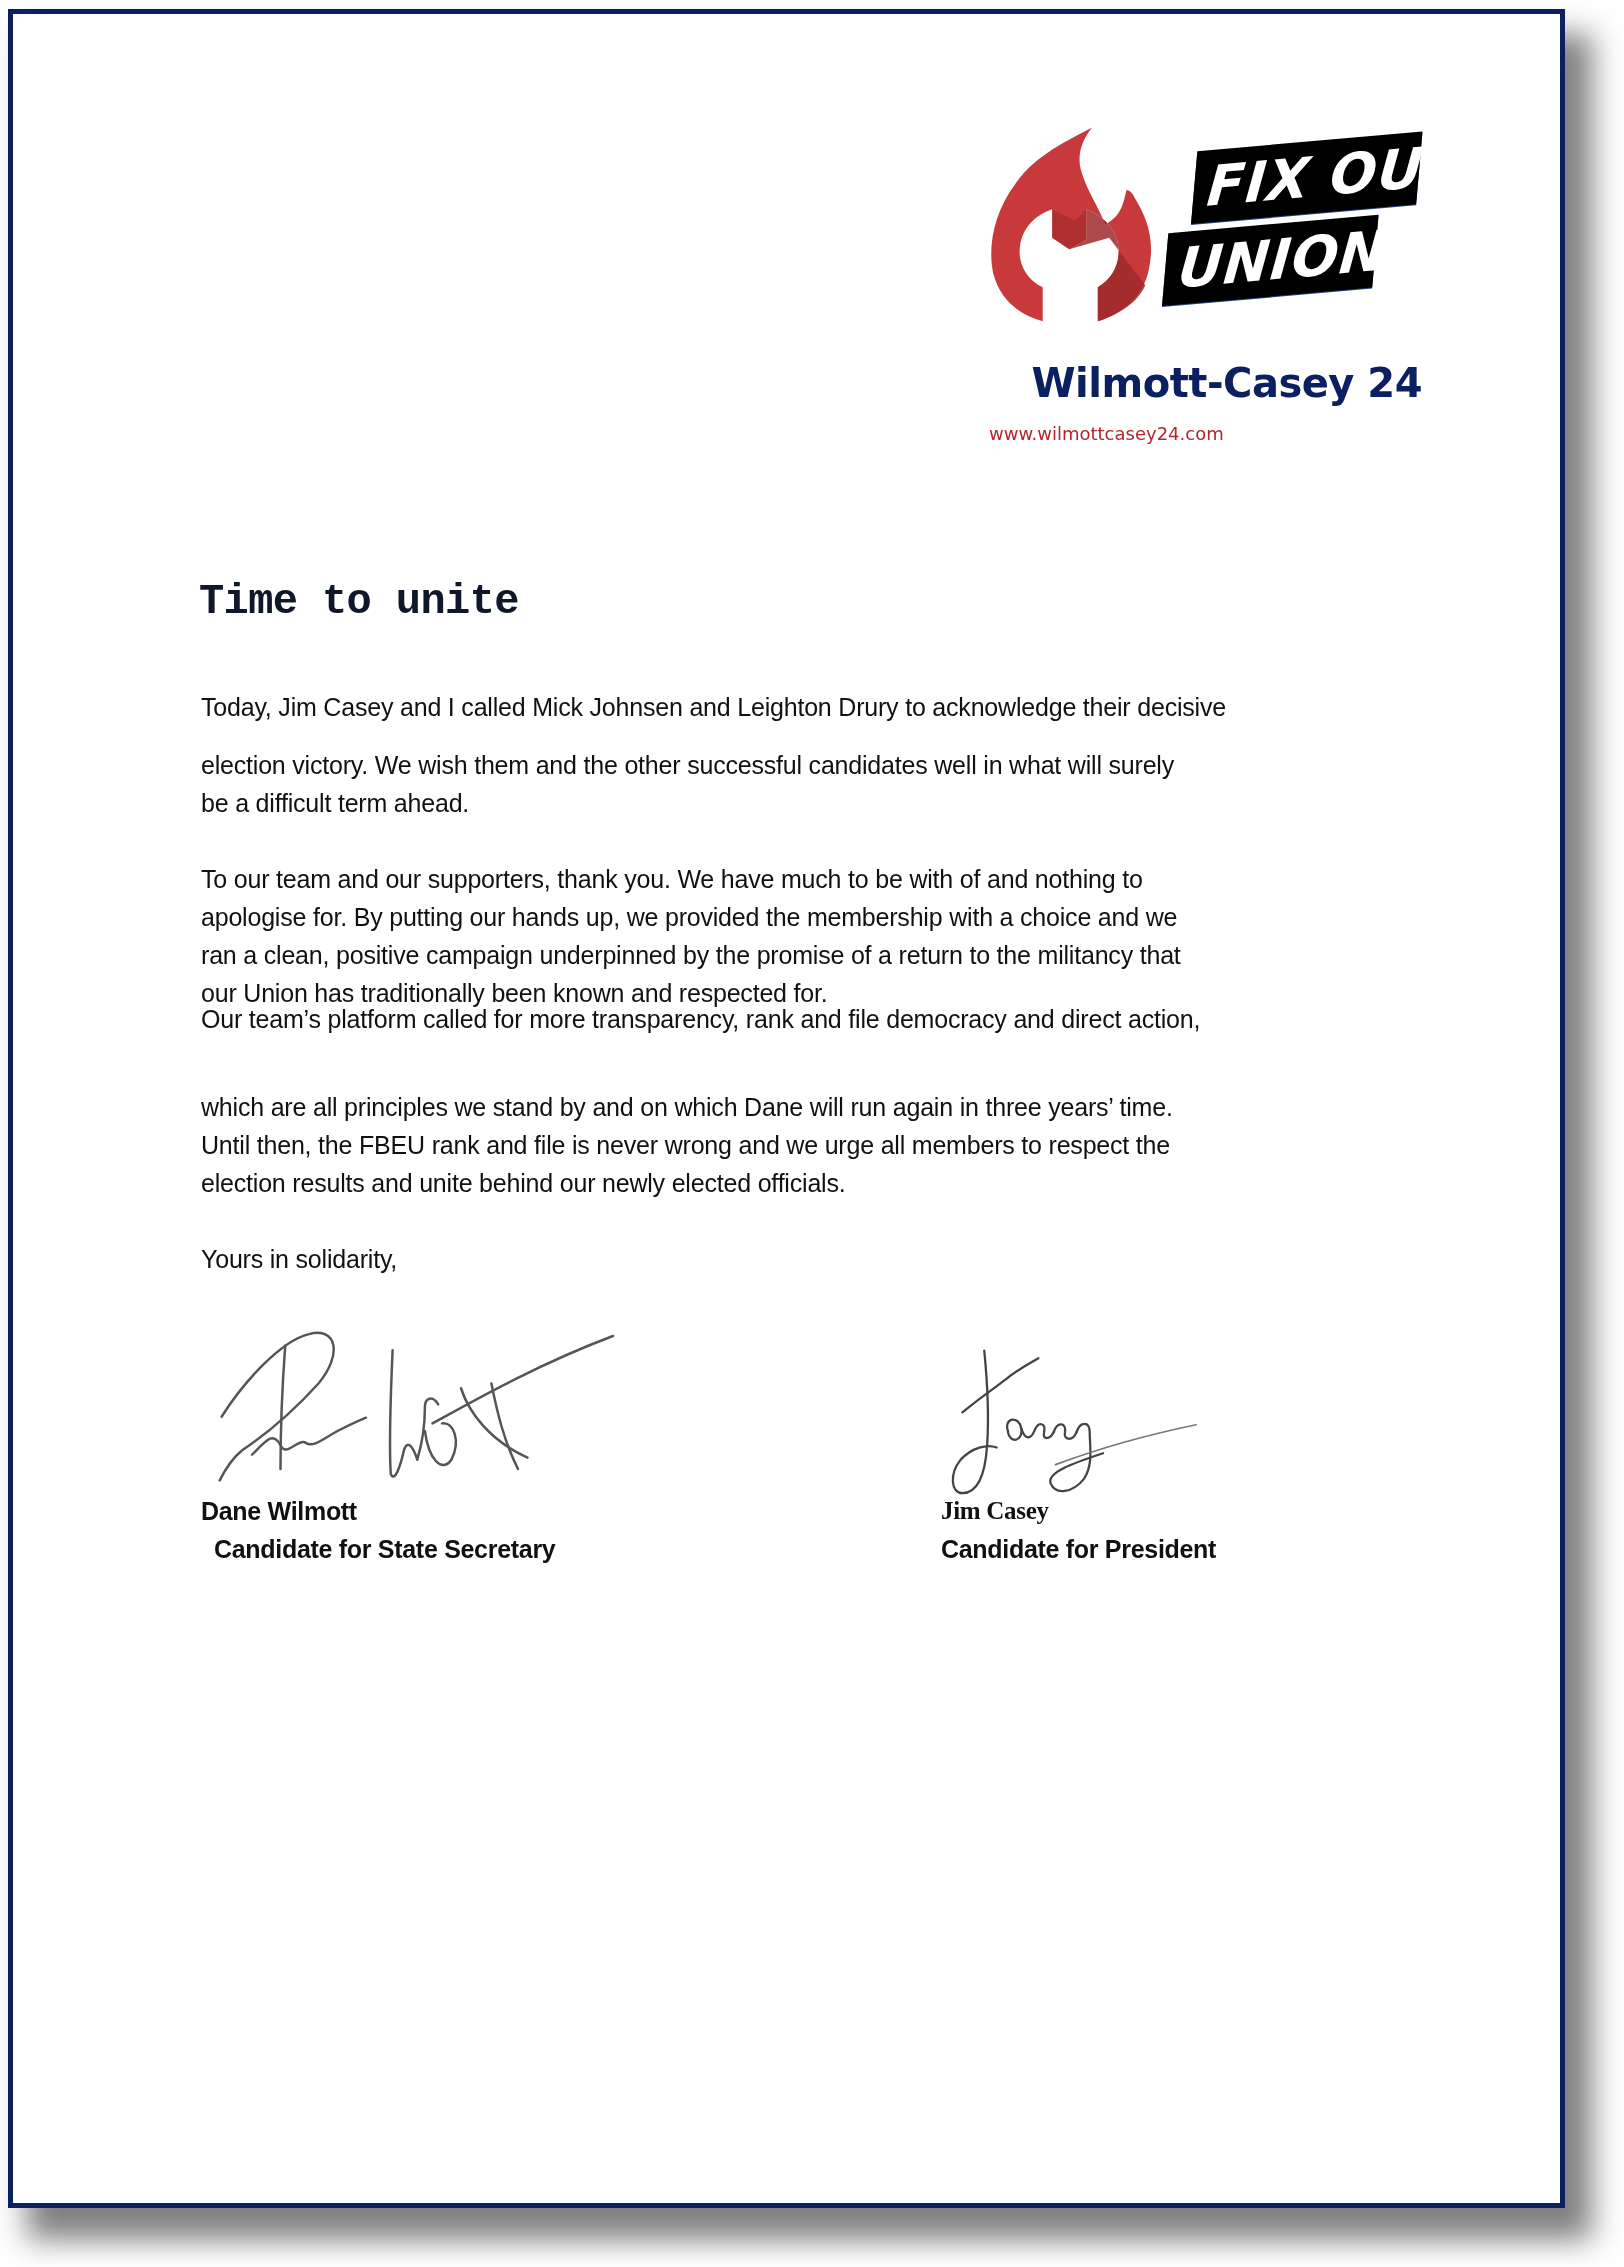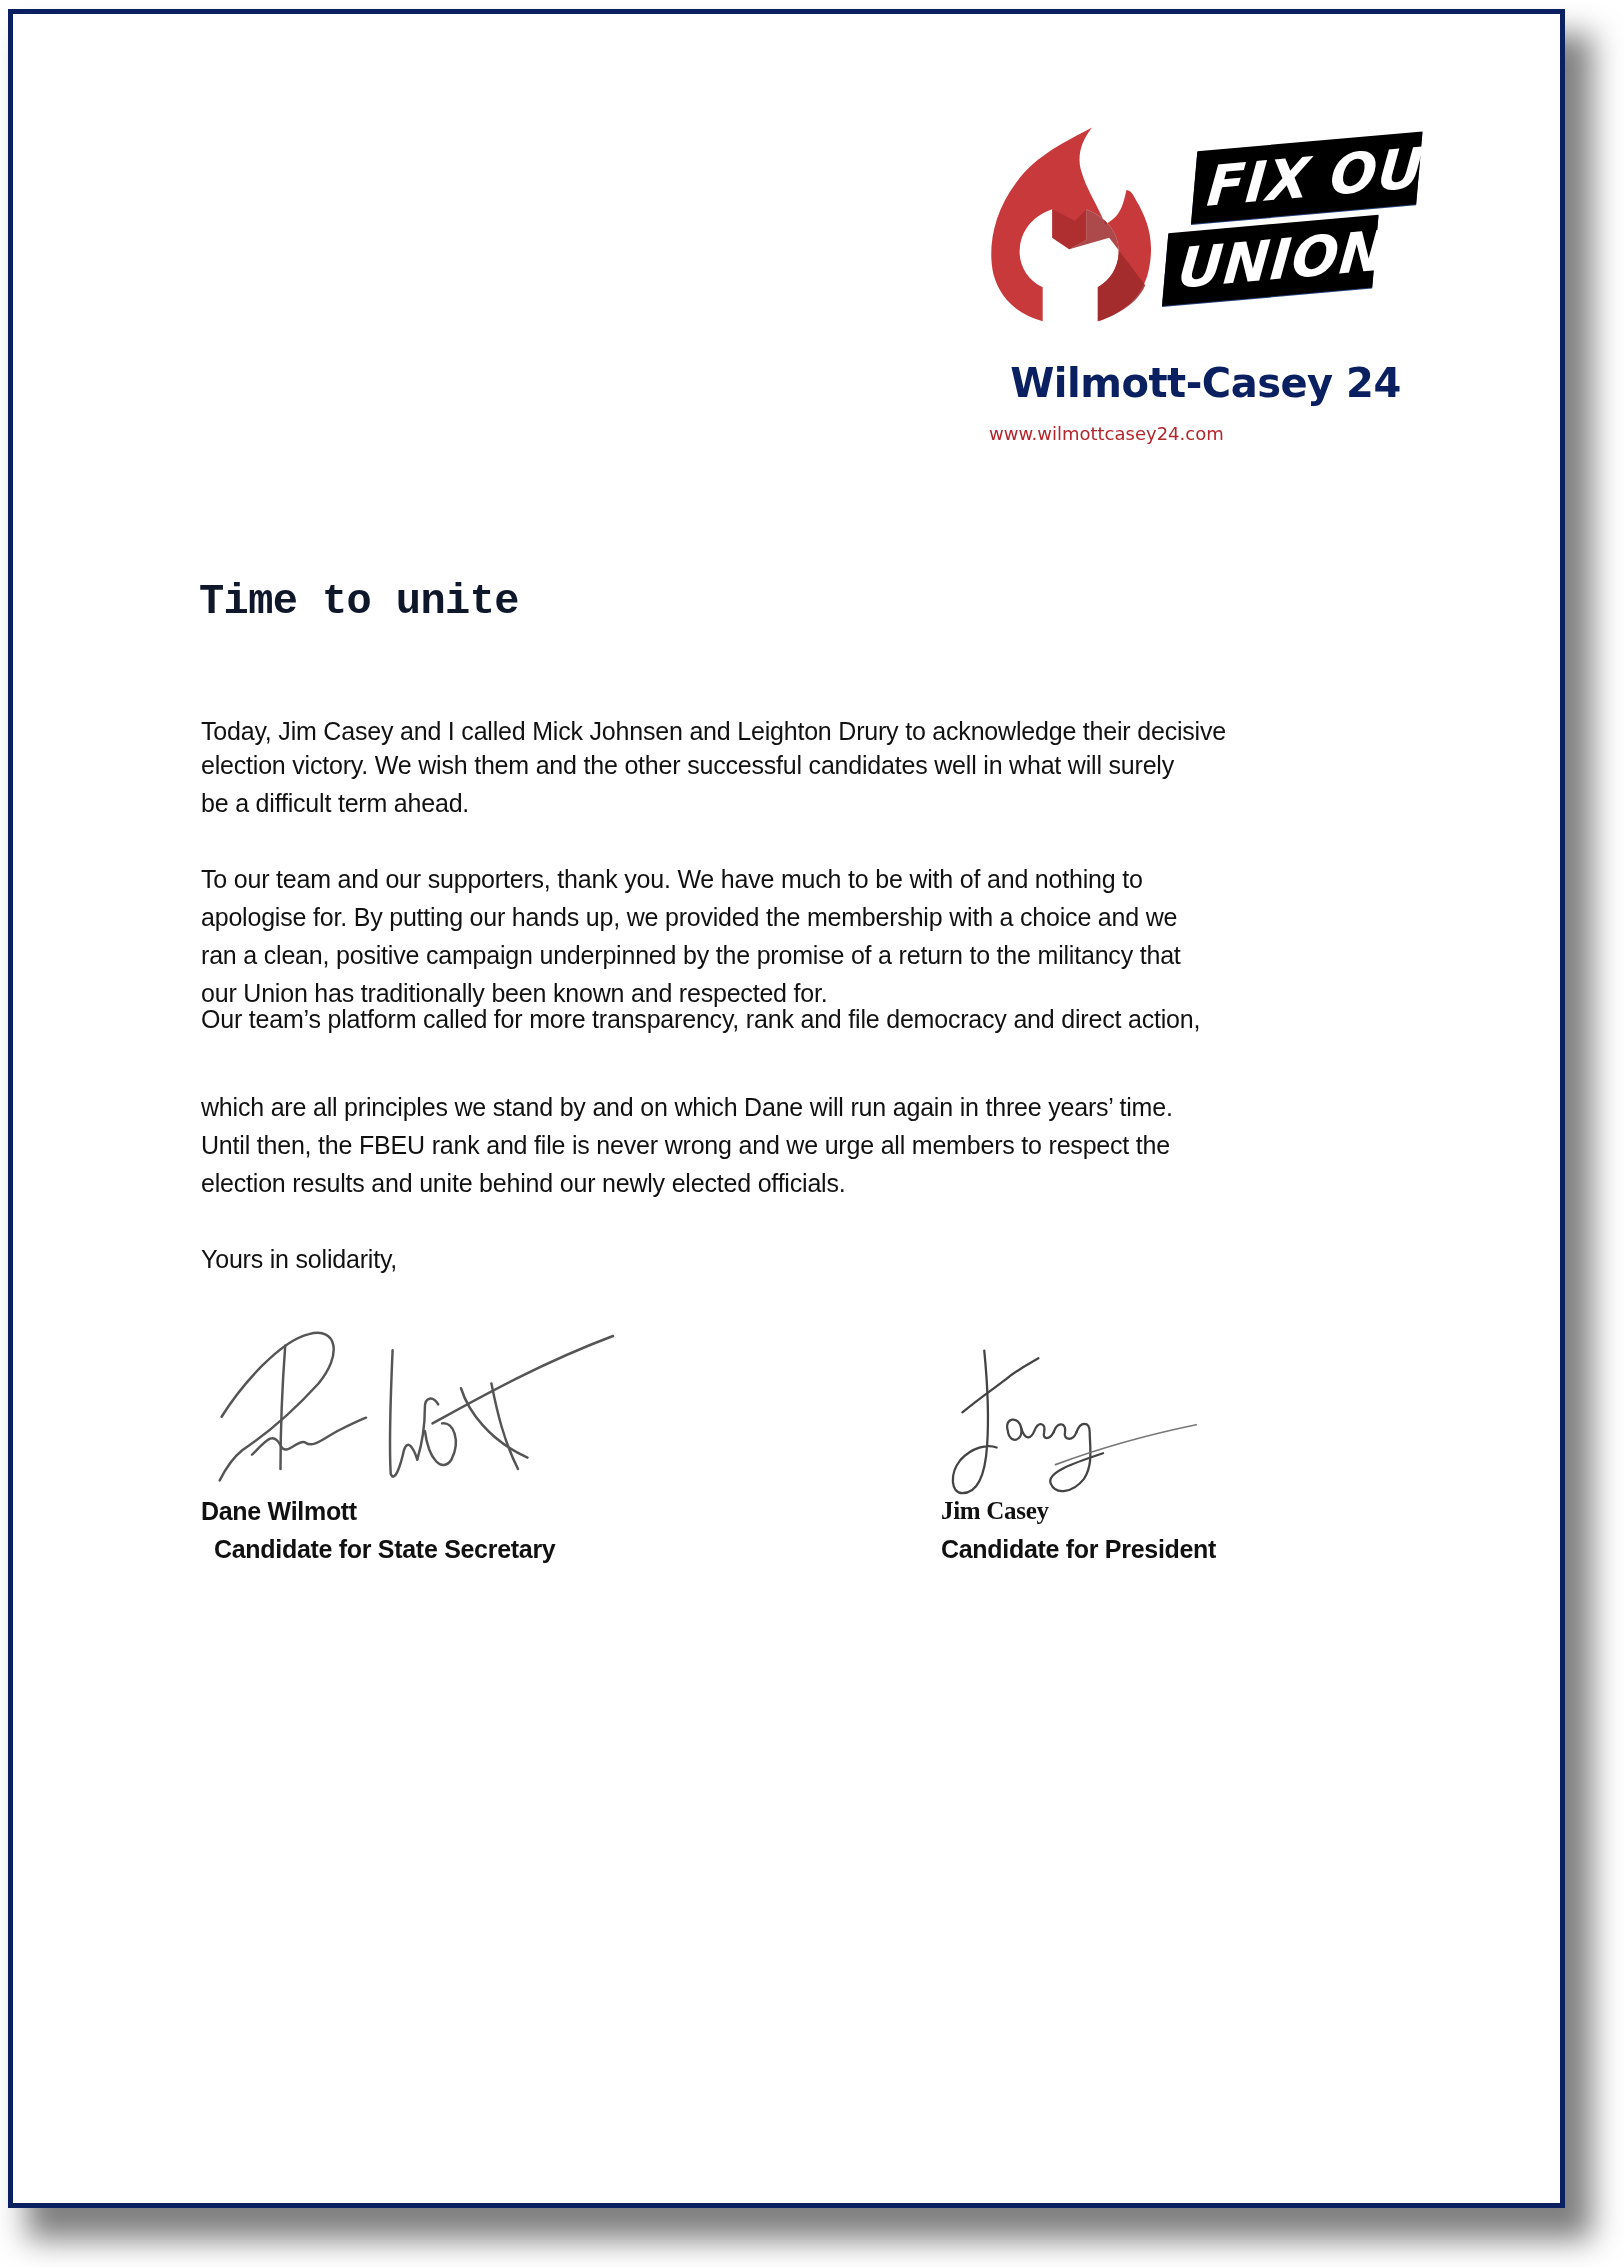--- a/index.html
+++ b/index.html
@@ -67,21 +67,21 @@
     transform: rotate(-5deg) skewX(-10deg);
     font-size: 55px;
     line-height: 72px;
     padding-left: 13.3px;
     box-sizing: border-box;
   }
   .campaign-title {
     left: 989px;
     top: 357px;
     width: 433px;
-    text-align: center;
+    text-align: right;
     color: #0b2060;
     font-family: "DejaVu Sans", sans-serif;
     font-weight: bold;
     font-size: 40px;
     line-height: 53px;
     letter-spacing: -0.5px;
     white-space: nowrap;
   }
   .campaign-url {
     left: 989px;
@@ -172,21 +172,21 @@
 <div class="banner banner-2">
   <span>UNION</span>
 </div>
 
 <div class="abs campaign-title">Wilmott-Casey 24</div>
 <div class="abs campaign-url">www.wilmottcasey24.com</div>
 
 <div class="abs heading">Time to unite</div>
 
 <div>
-  <div class="line" style="top:712px">Today, Jim Casey and I called Mick Johnsen and Leighton Drury to acknowledge their decisive</div>
+  <div class="line" style="top:688px">Today, Jim Casey and I called Mick Johnsen and Leighton Drury to acknowledge their decisive</div>
   <div class="line" style="top:746px">election victory. We wish them and the other successful candidates well in what will surely</div>
   <div class="line" style="top:784px">be a difficult term ahead.</div>
 </div>
 
 <div>
   <div class="line" style="top:860px">To our team and our supporters, thank you. We have much to be with of and nothing to</div>
   <div class="line" style="top:898px">apologise for. By putting our hands up, we provided the membership with a choice and we</div>
   <div class="line" style="top:936px">ran a clean, positive campaign underpinned by the promise of a return to the militancy that</div>
   <div class="line" style="top:974px">our Union has traditionally been known and respected for.</div>
 </div>

